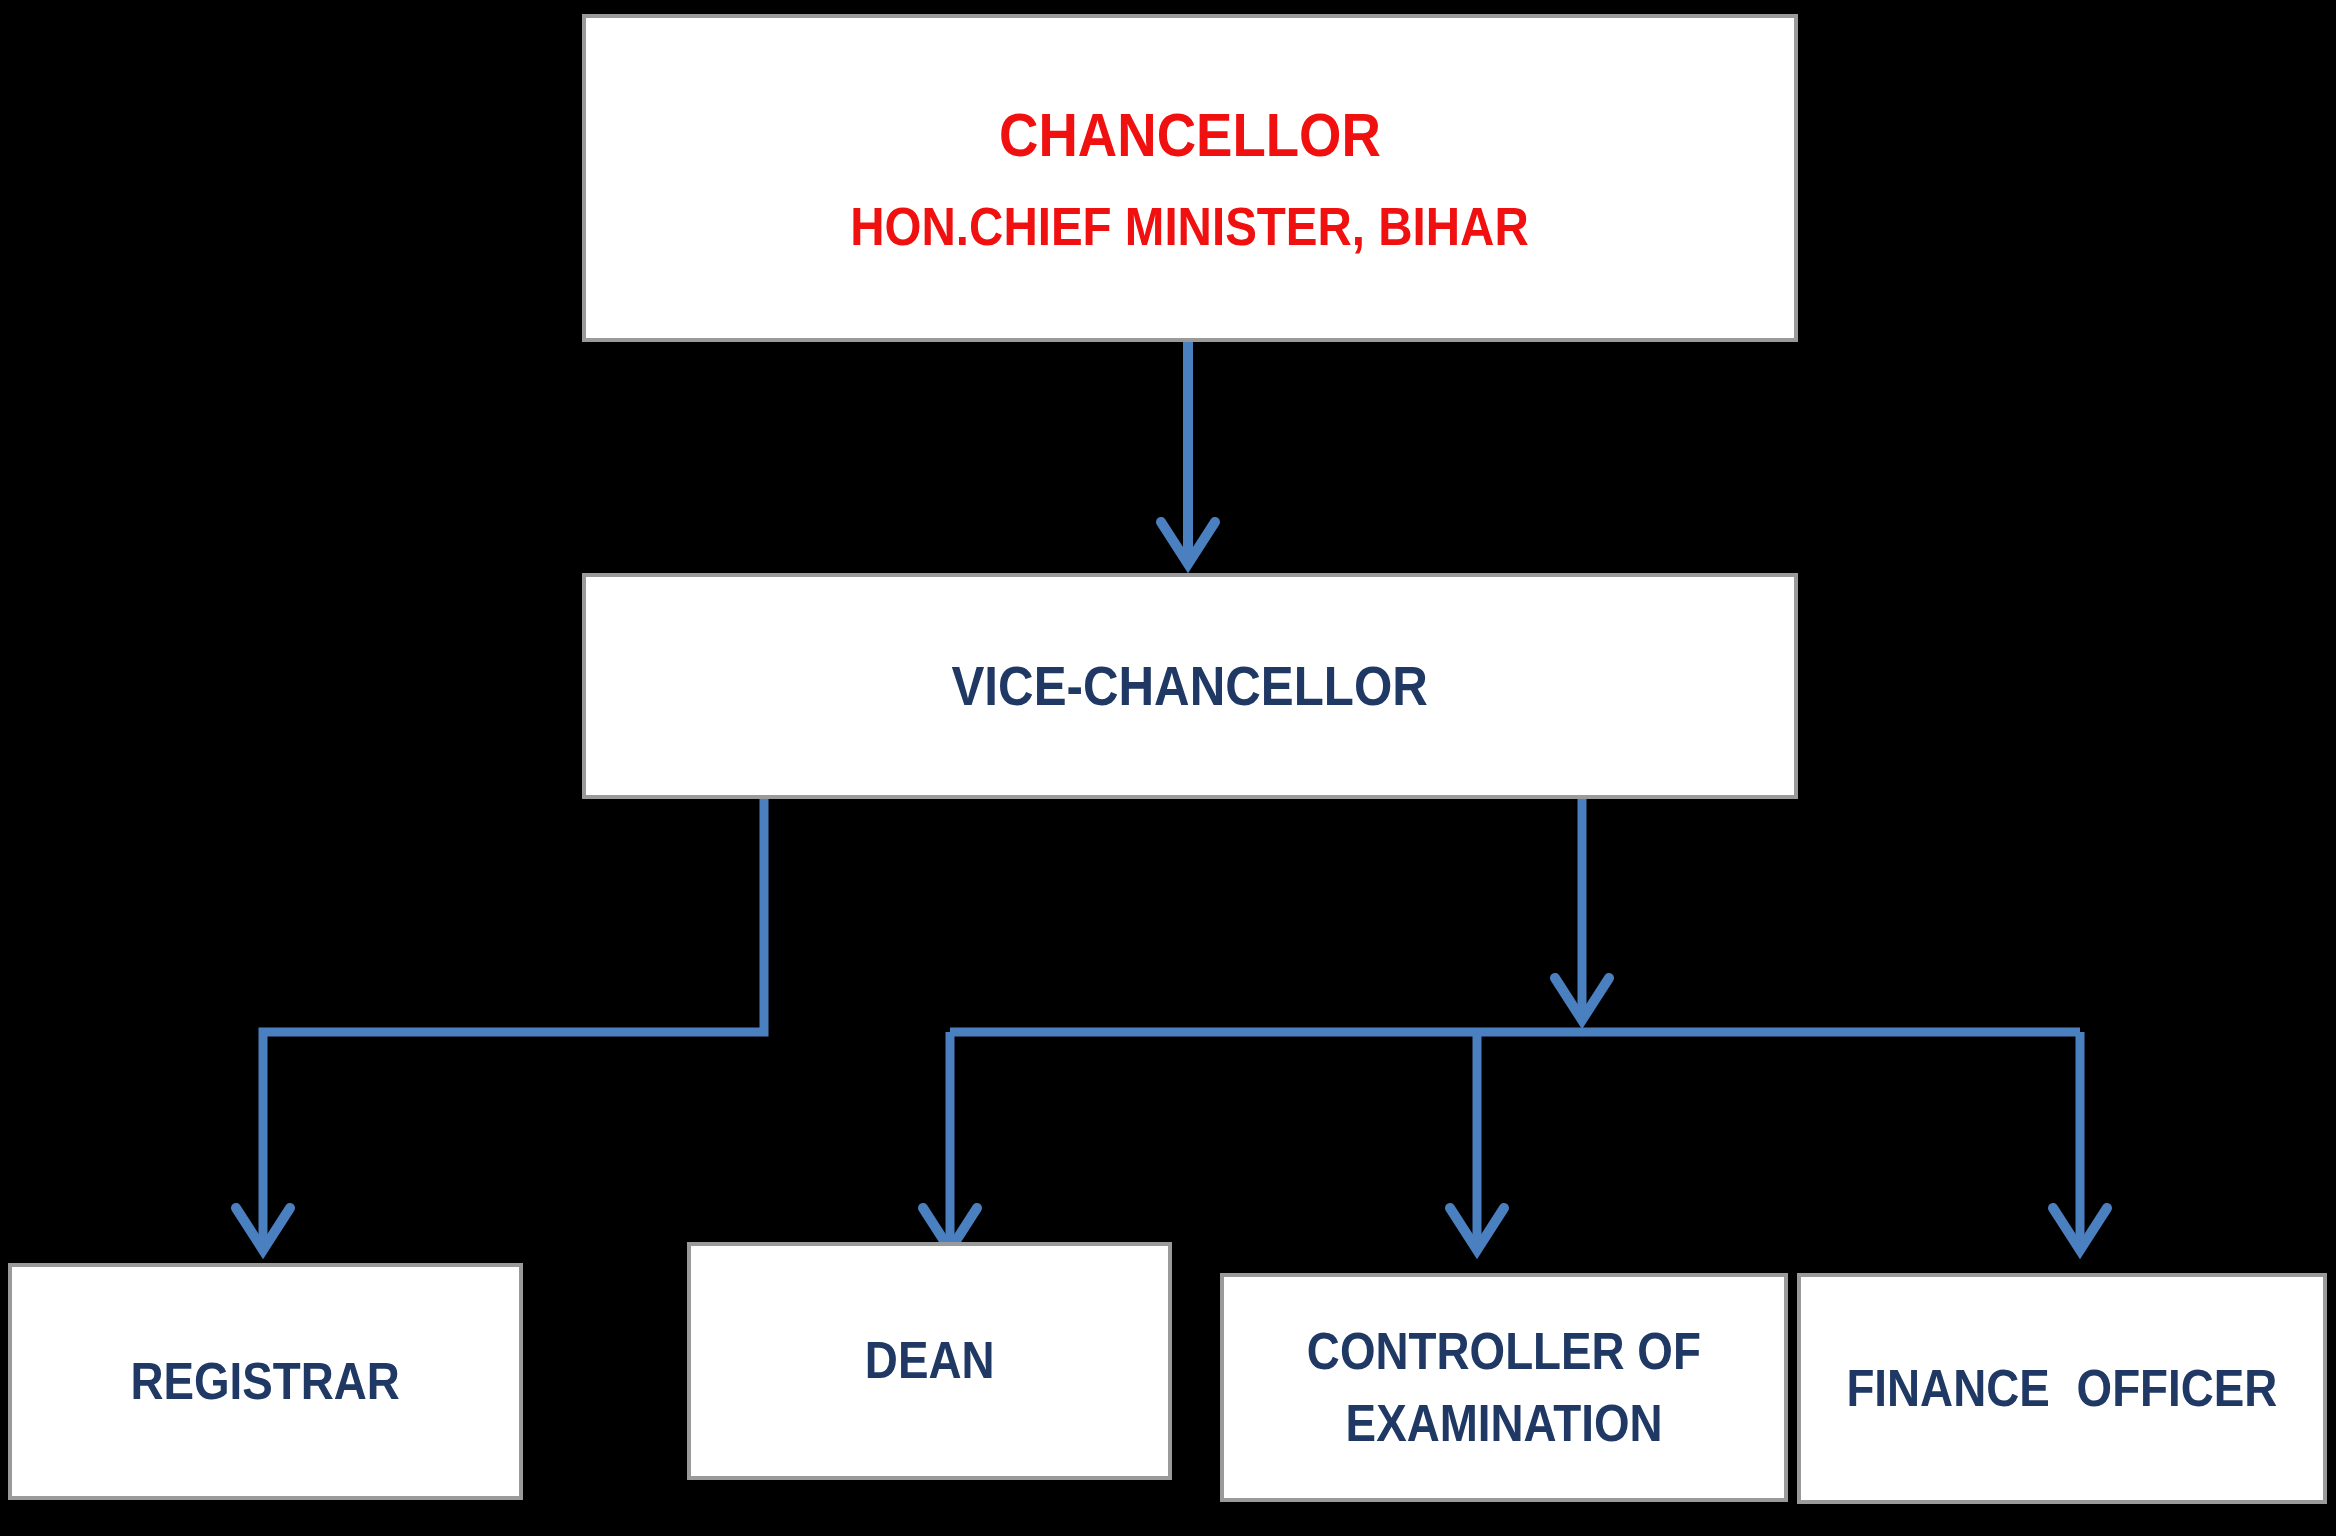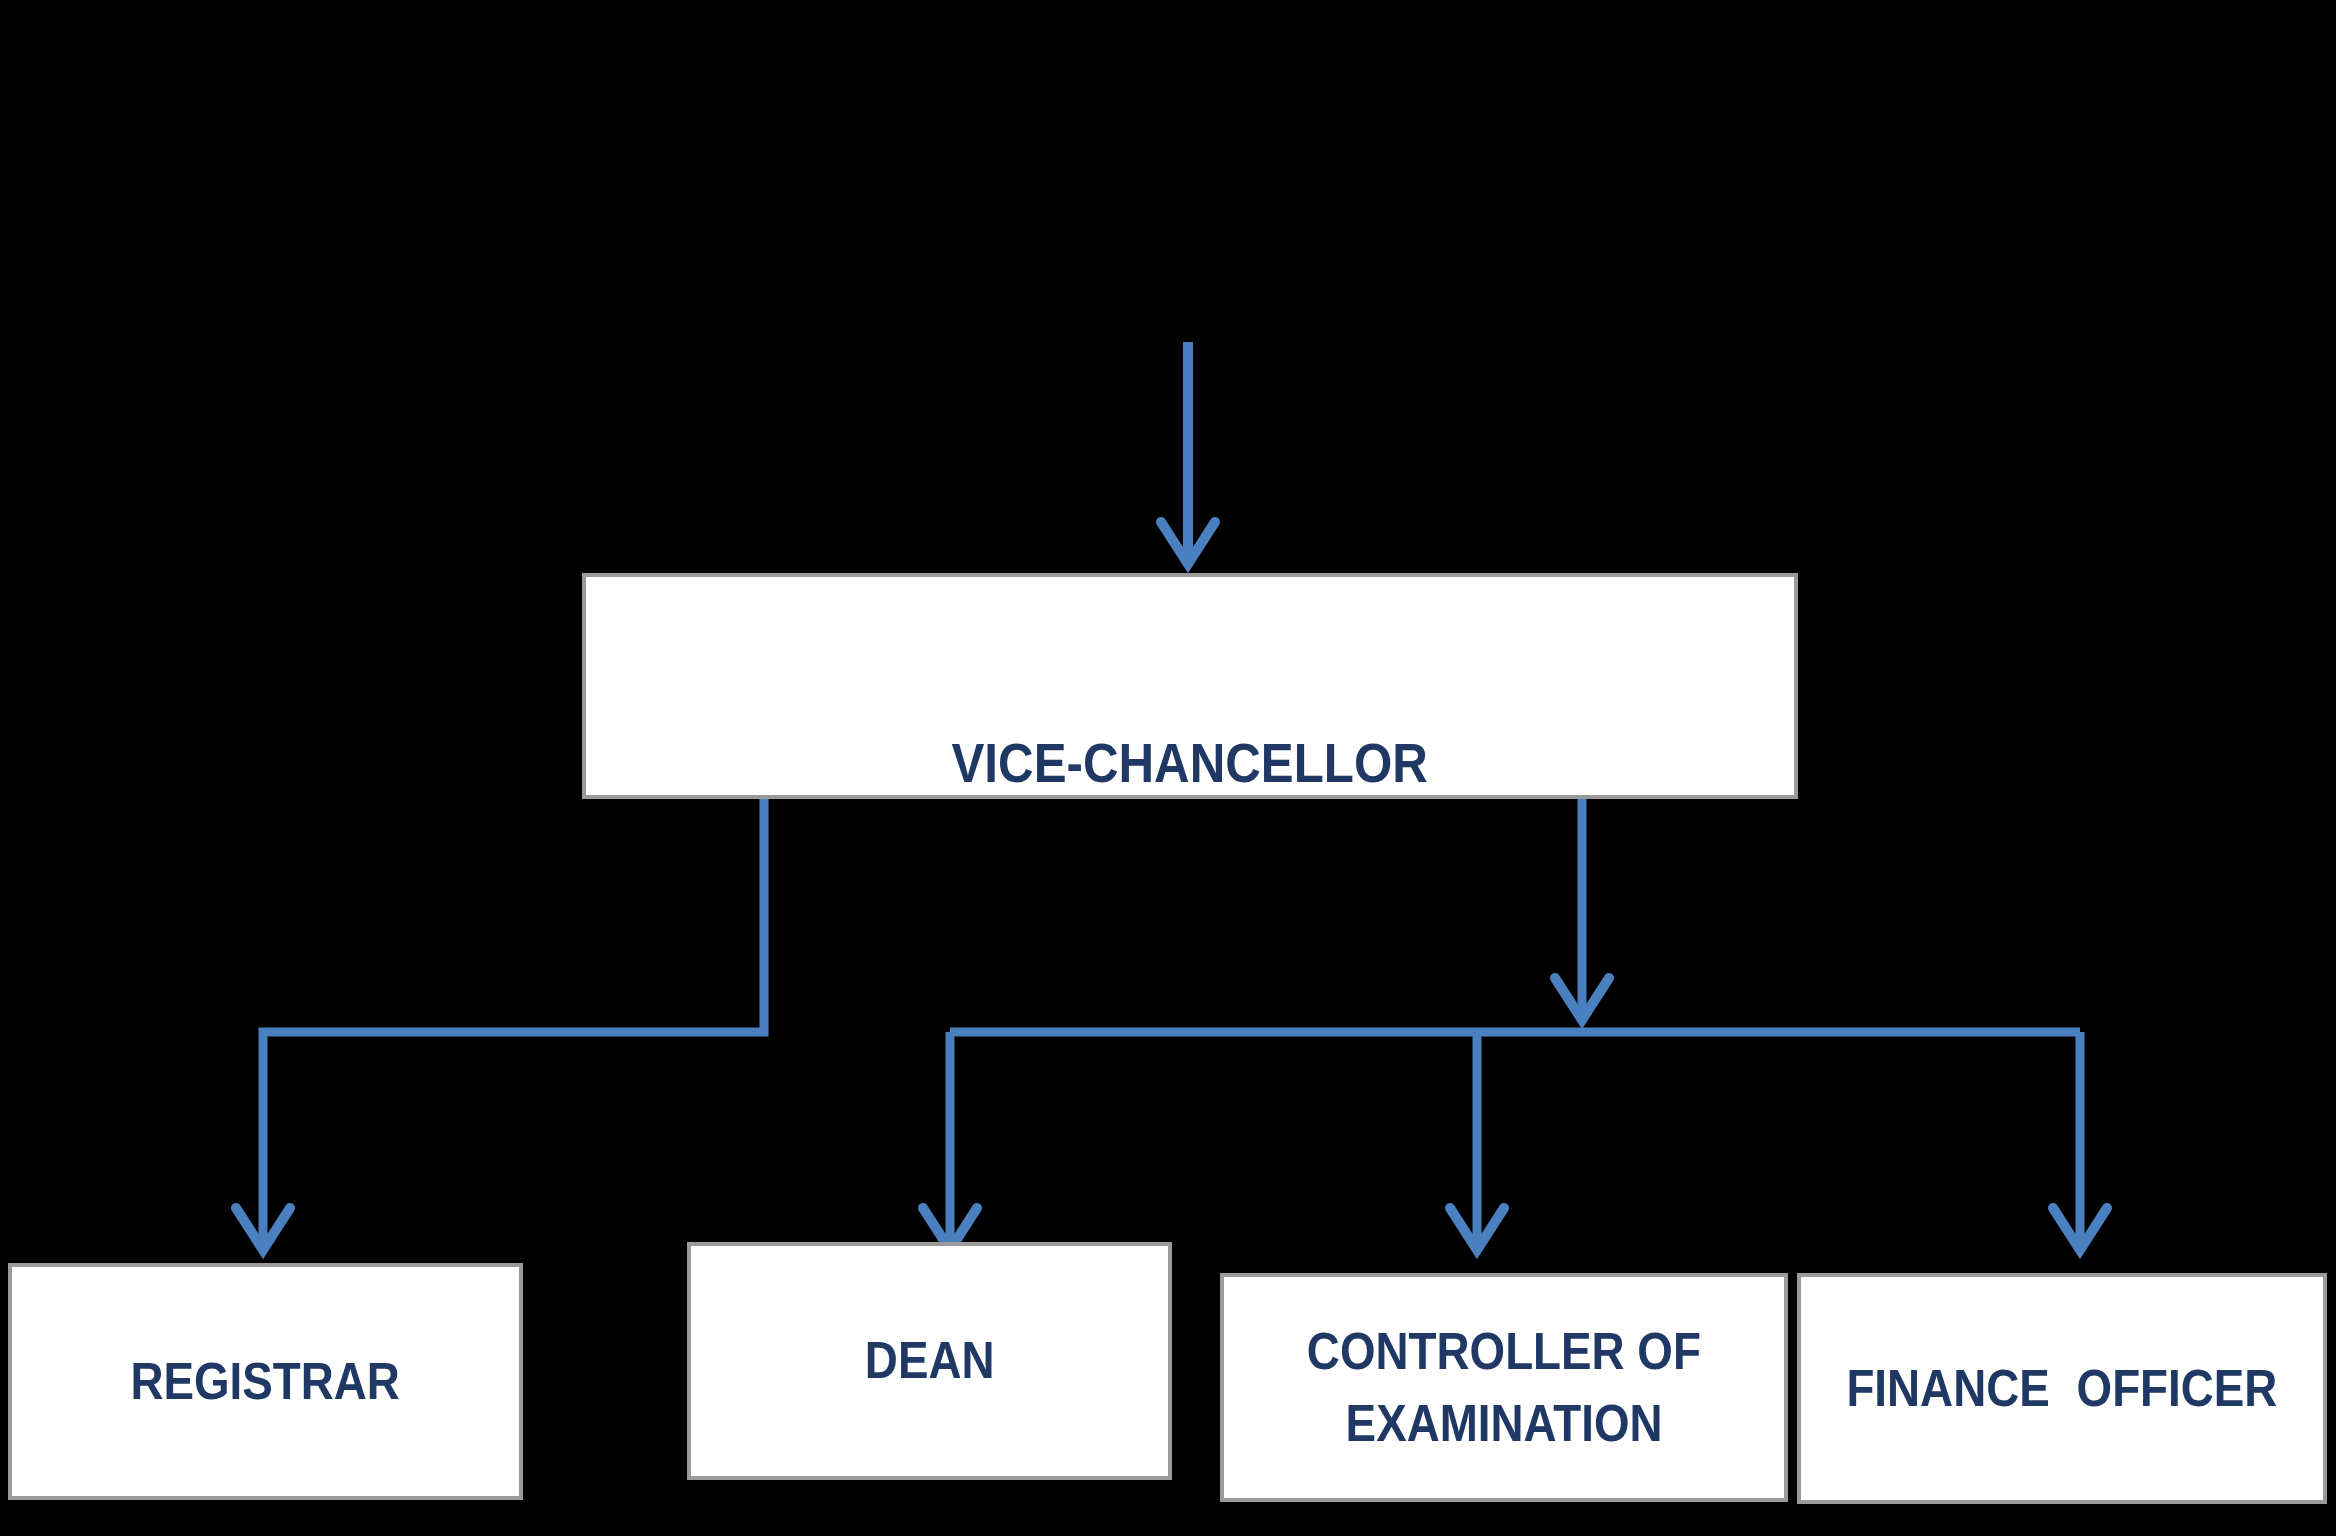--- a/index.html
+++ b/index.html
@@ -38,21 +38,21 @@
     transform-origin:center;
     font-weight:bold;
     color:var(--role_text);
     line-height:1.15;
   }
   
   .n-chancellor{left:582px;top:14px;width:1216px;height:328px;gap:24px;}
   .n-chancellor .title{font-size:62px;color:var(--chancellor_text);}
   .n-chancellor .subtitle{font-size:54px;color:var(--chancellor_text);}
   
-  .n-vc{left:582px;top:573px;width:1216px;height:226px;justify-content:flex-end;}
+  .n-vc{left:582px;top:573px;width:1216px;height:226px;}
   .n-vc .txt{font-size:56px;}
   
   .n-registrar{left:8px;top:1263px;width:515px;height:237px;}
   .n-dean{left:687px;top:1242px;width:485px;height:238px;}
   .n-controller{left:1220px;top:1273px;width:568px;height:229px;gap:12px;}
   .n-finance{left:1797px;top:1273px;width:530px;height:231px;}
   .n-registrar .txt,.n-dean .txt,.n-controller .txt,.n-finance .txt{font-size:52px;}
   .n-finance .txt{word-spacing:16px;}
   svg .shaft{stroke:var(--connector);stroke-width:9;fill:none;}
   svg .shaft-thick{stroke:var(--connector);stroke-width:10;fill:none;}
@@ -79,20 +79,24 @@
     <path class="shaft" d="M 950 1032 L 950 1246"></path>
     <path class="head" d="M 923 1208 L 950 1250 L 977 1208"></path>
 
     <path class="shaft" d="M 1477 1032 L 1477 1246"></path>
     <path class="head" d="M 1450 1208 L 1477 1250 L 1504 1208"></path>
 
     <path class="shaft" d="M 2080 1032 L 2080 1246"></path>
     <path class="head" d="M 2053 1208 L 2080 1250 L 2107 1208"></path>
   </svg>
 
+  <div class="node n-chancellor">
+    <span class="txt title">CHANCELLOR</span>
+    <span class="txt subtitle">HON.CHIEF MINISTER, BIHAR</span>
+  </div>
 
   <div class="node n-vc">
     <span class="txt">VICE-CHANCELLOR</span>
   </div>
 
   <div class="node n-registrar">
     <span class="txt">REGISTRAR</span>
   </div>
 
   <div class="node n-dean">

